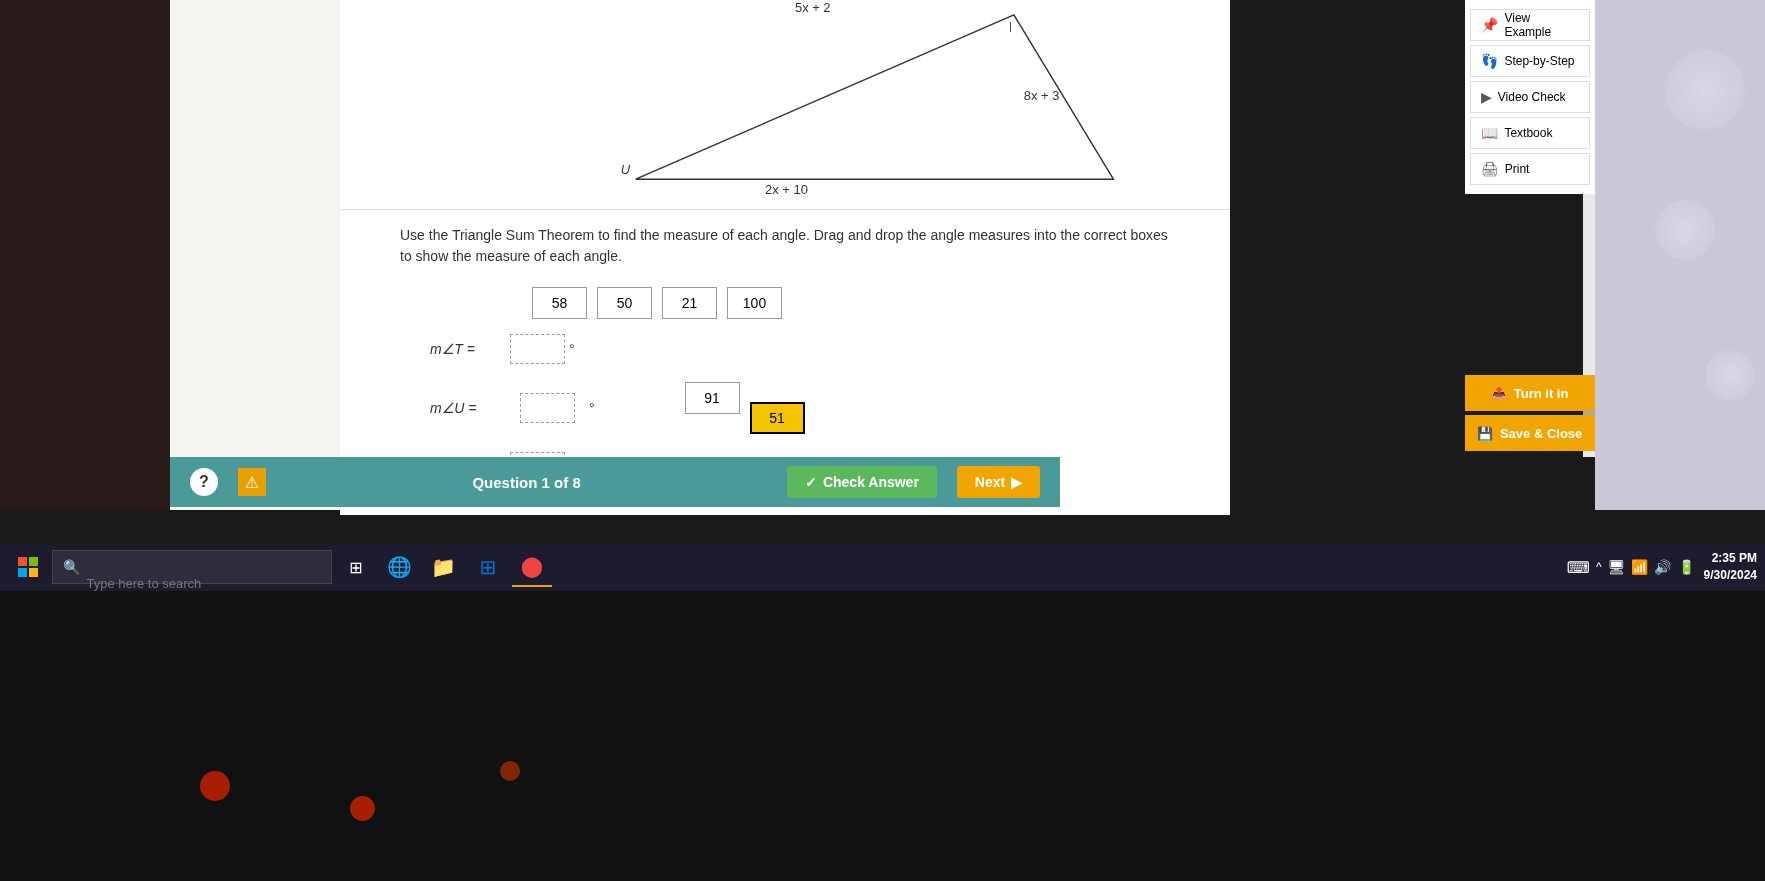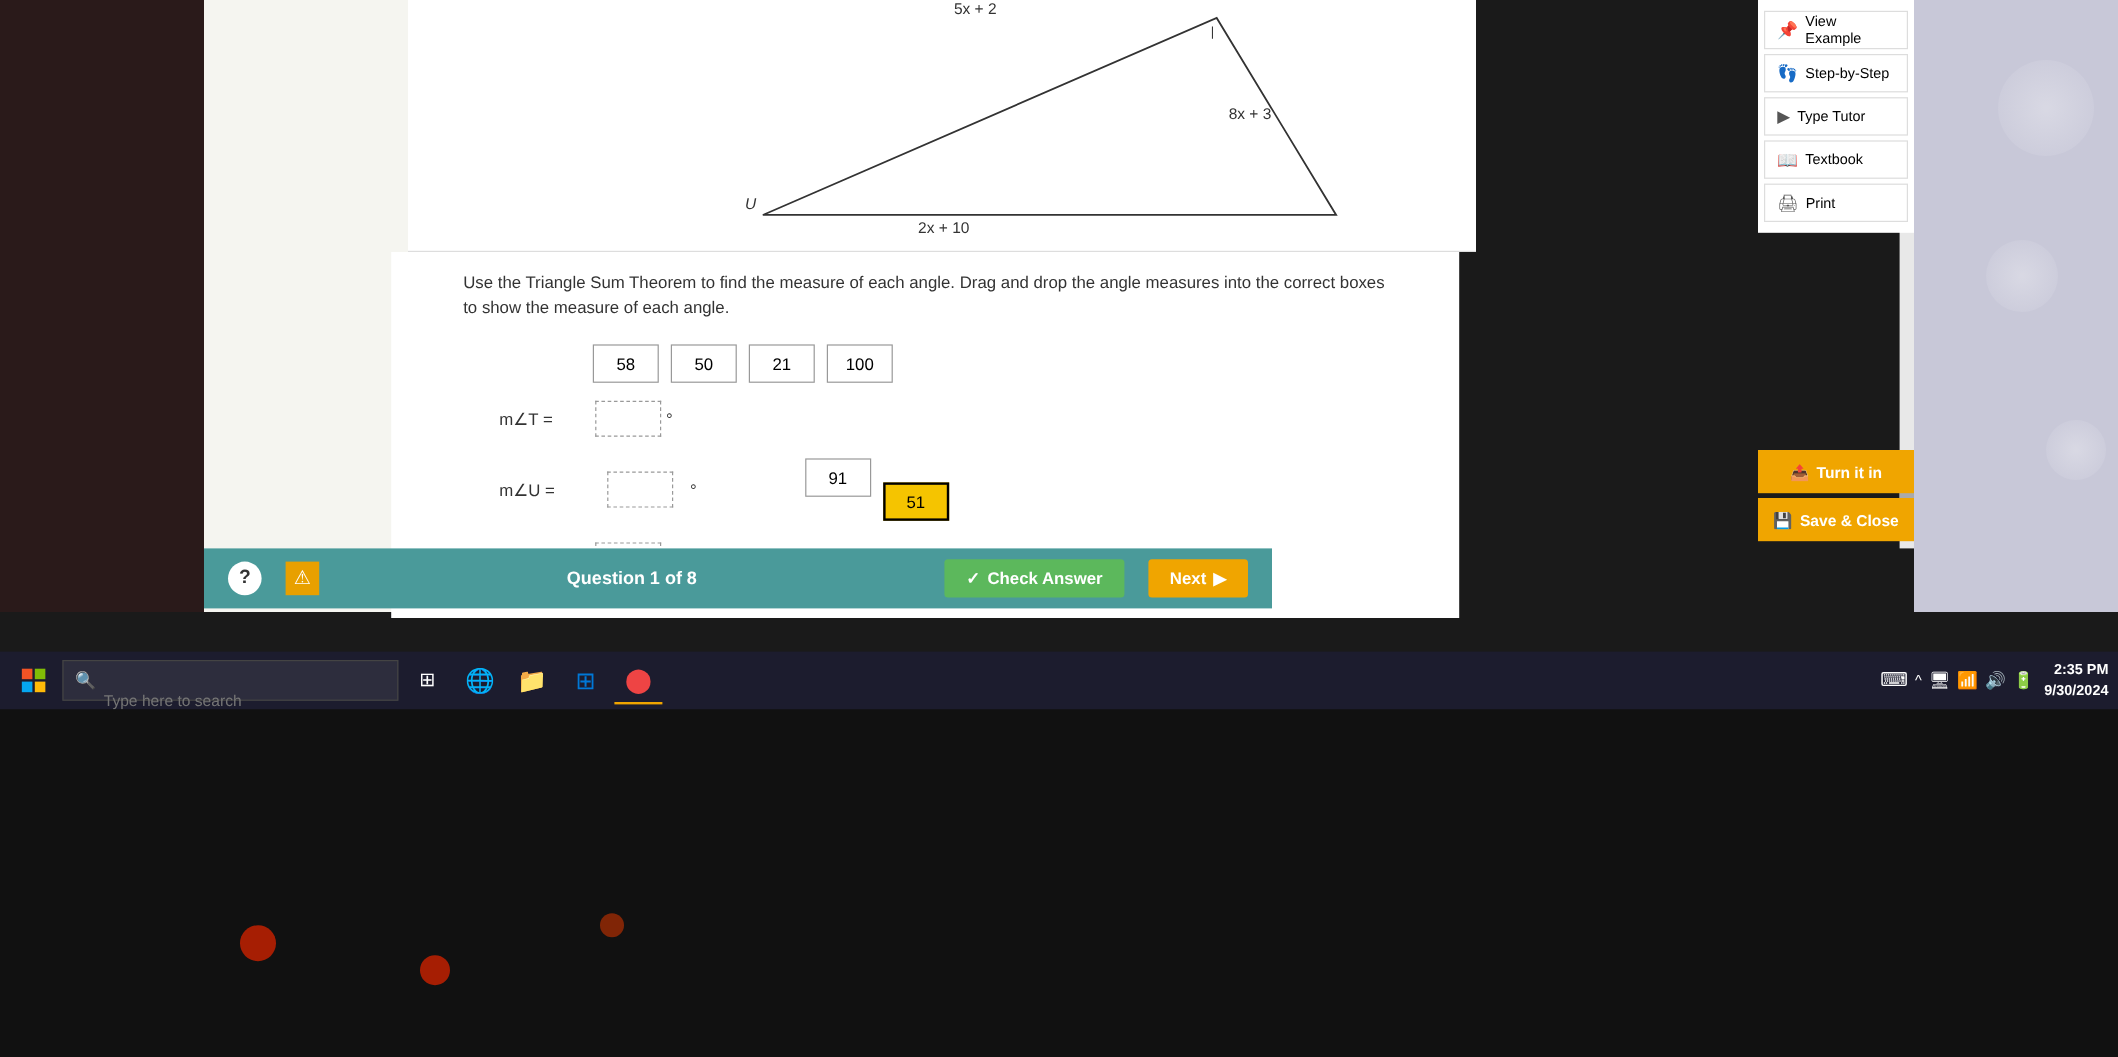--- a/index.html
+++ b/index.html
@@ -40,39 +40,39 @@
       top: 0;
       left: 0;
       width: 100%;
       height: 100%;
     }
 
     
     .problem-area {
       position: absolute;
       top: 210px;
-      left: 156px;
+      left: 170px;
       width: 890px;
       background: white;
       padding: 15px 60px;
     }
 
     .problem-text {
       font-size: 14px;
       color: #333;
       line-height: 1.5;
       margin-bottom: 20px;
     }
 
     
     .answer-options {
       display: flex;
       gap: 10px;
       margin-bottom: 15px;
-      margin-left: 92px;
+      margin-left: 116px;
       padding-left: 16px;
     }
 
     .drag-option {
       width: 55px;
       height: 32px;
       border: 1px solid #999;
       background: white;
       display: flex;
       align-items: center;
@@ -380,20 +380,21 @@
       position: absolute;
       right: 0;
       top: 390px;
       width: 12px;
       height: 40px;
       background: #aaa;
     }
 
     
     .math-label {
+      font-style: italic;
     }
   </style>
 </head>
 <body>
 
 <div class="dark-left"></div>
 
 <div class="main-content">
 
   <div class="diagram-area">
@@ -472,21 +473,21 @@
   <div class="sidebar-btn">
     <span class="sidebar-btn-icon">📌</span>
     <span>View Example</span>
   </div>
   <div class="sidebar-btn">
     <span class="sidebar-btn-icon">👣</span>
     <span>Step-by-Step</span>
   </div>
   <div class="sidebar-btn">
     <span class="sidebar-btn-icon">▶</span>
-    <span>Type Tutor</span>
+    <span>Video Check</span>
   </div>
   <div class="sidebar-btn">
     <span class="sidebar-btn-icon">📖</span>
     <span>Textbook</span>
   </div>
   <div class="sidebar-btn">
     <span class="sidebar-btn-icon">🖨</span>
     <span>Print</span>
   </div>
 </div>

